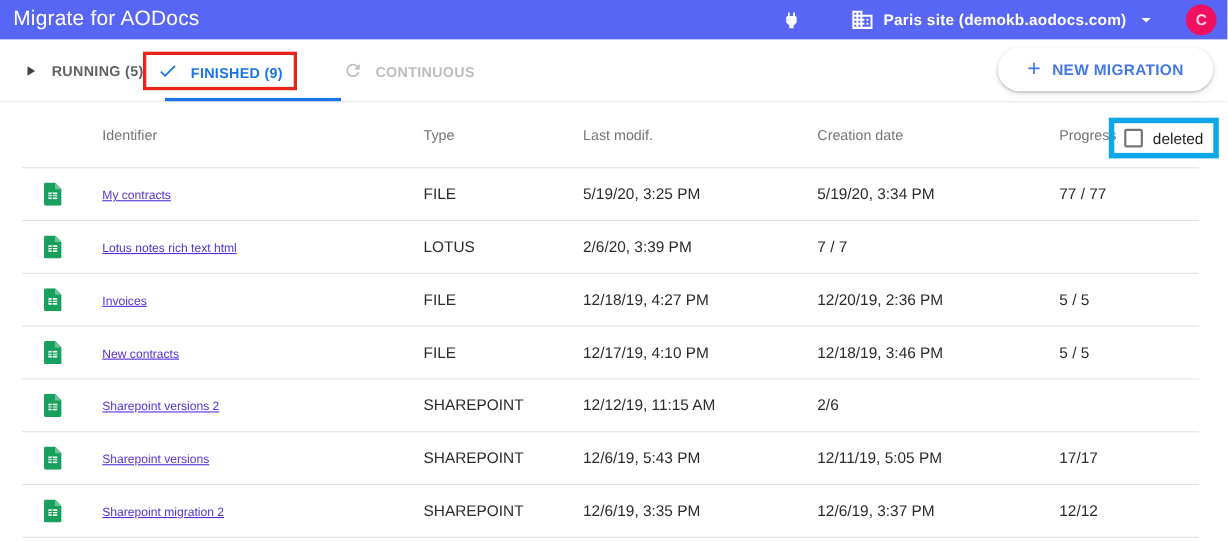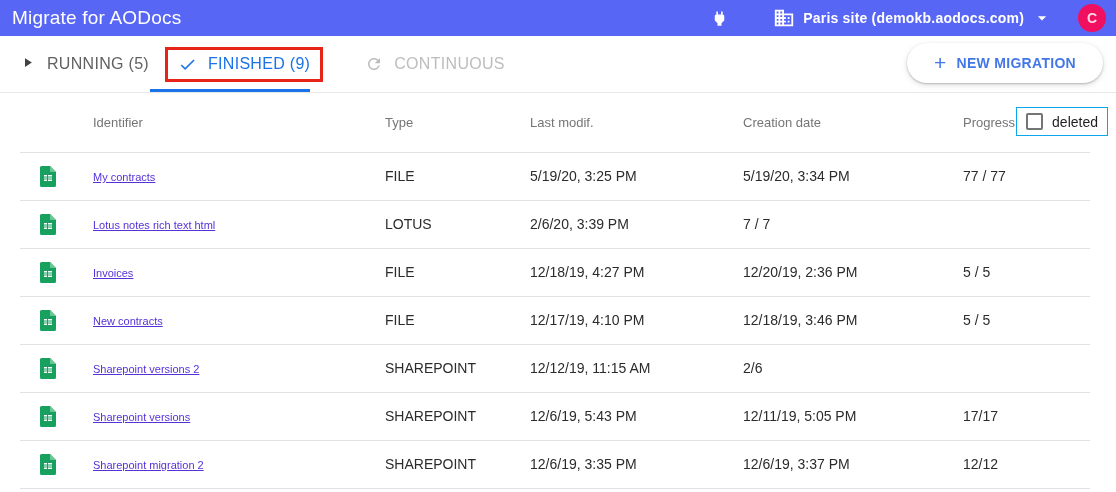--- a/index.html
+++ b/index.html
@@ -20,43 +20,43 @@
     width: 28px; height: 28px; border-radius: 50%; background: #f1105f;
     color: #ffd9e4; display: flex; align-items: center; justify-content: center;
     font-size: 14px; font-weight: 700; margin-left: 26px; cursor: pointer;
   }
 
   
   .tabbar {
     position: relative; height: 57px; display: flex; align-items: center;
     border-bottom: 1px solid #e8e8e8; background: #fff;
   }
-  .tab { display: flex; align-items: flex-start; font-size: 16px; font-weight: 400; letter-spacing: .3px; cursor: pointer; }
+  .tab { display: flex; align-items: flex-end; font-size: 13px; font-weight: 700; letter-spacing: .3px; cursor: pointer; }
   .tab-running { margin-left: 20px; gap: 12px; color: #616161; }
   .tab-finished {
-    margin-left: 16px; gap: 11px; color: #1a73e8;
+    gap: 11px; color: #1a73e8;
     border: 3px solid #e8231a; padding: 5px 10px;
   }
   .tab-continuous { margin-left: 42px; gap: 11px; color: #bdbdbd; }
   .tab-underline { position: absolute; left: 150px; bottom: 0; width: 160px; height: 3px; background: #1a73e8; }
   .new-migration-btn {
     position: absolute; right: 13px; top: 7px; height: 40px; width: 196px;
     border: none; border-radius: 20px; background: #fff; color: #4377e8;
     font-family: inherit; font-size: 14px; font-weight: 700; letter-spacing: .3px;
     display: flex; align-items: center; justify-content: center; gap: 10px; cursor: pointer;
     box-shadow: 0 1px 2px rgba(0,0,0,.22), 0 2px 6px rgba(0,0,0,.12);
   }
   .plus-glyph { font-size: 21px; font-weight: 400; line-height: 1; position: relative; top: -1px; }
 
   
   .grid-row { display: grid; grid-template-columns: 93px 292px 145px 213px 220px 1fr; align-items: center; }
   .thead { position: relative; height: 59px; color: #757575; font-size: 13px; }
   .deleted-filter {
     position: absolute; right: 8px; top: 14px;
-    border: 1px solid #0ea5e9; padding: 5px 9px;
+    border: 5px solid #0ea5e9; padding: 5px 9px;
     display: flex; align-items: center; gap: 9px;
   }
   .checkbox {
     width: 17px; height: 17px; border: 2px solid #757575; border-radius: 2px;
     background: #fff; cursor: pointer; flex: none;
   }
   .deleted-label { font-size: 14px; color: #1f1f1f; }
 
   .row { position: relative; height: 48px; }
   .row::before {

